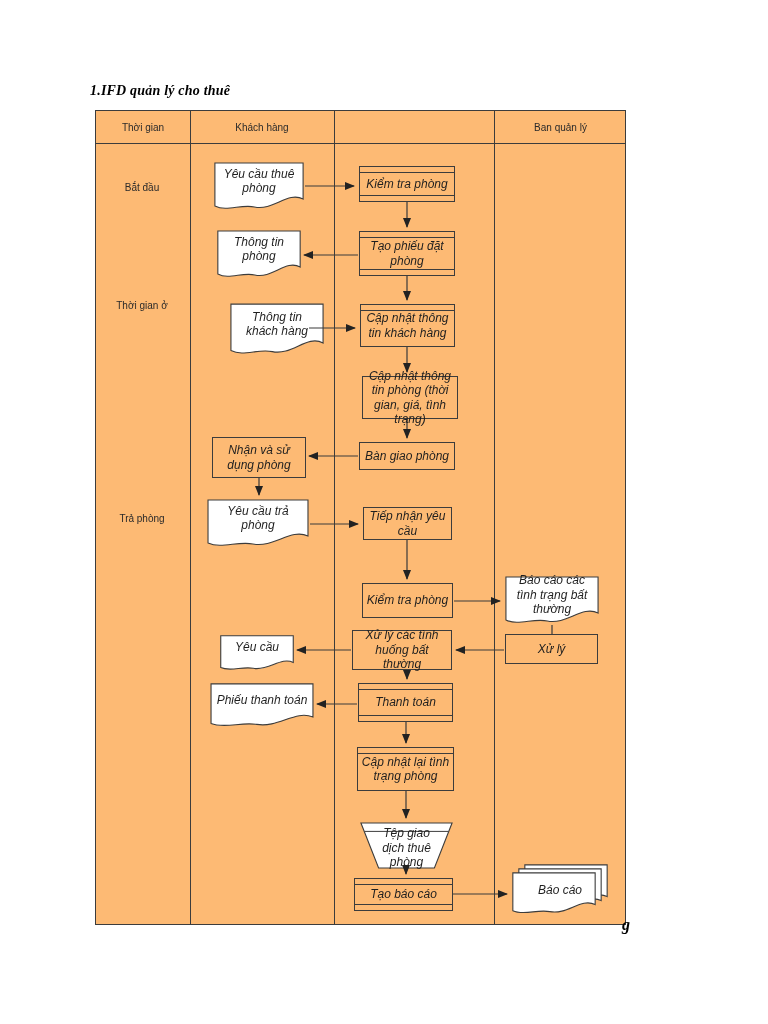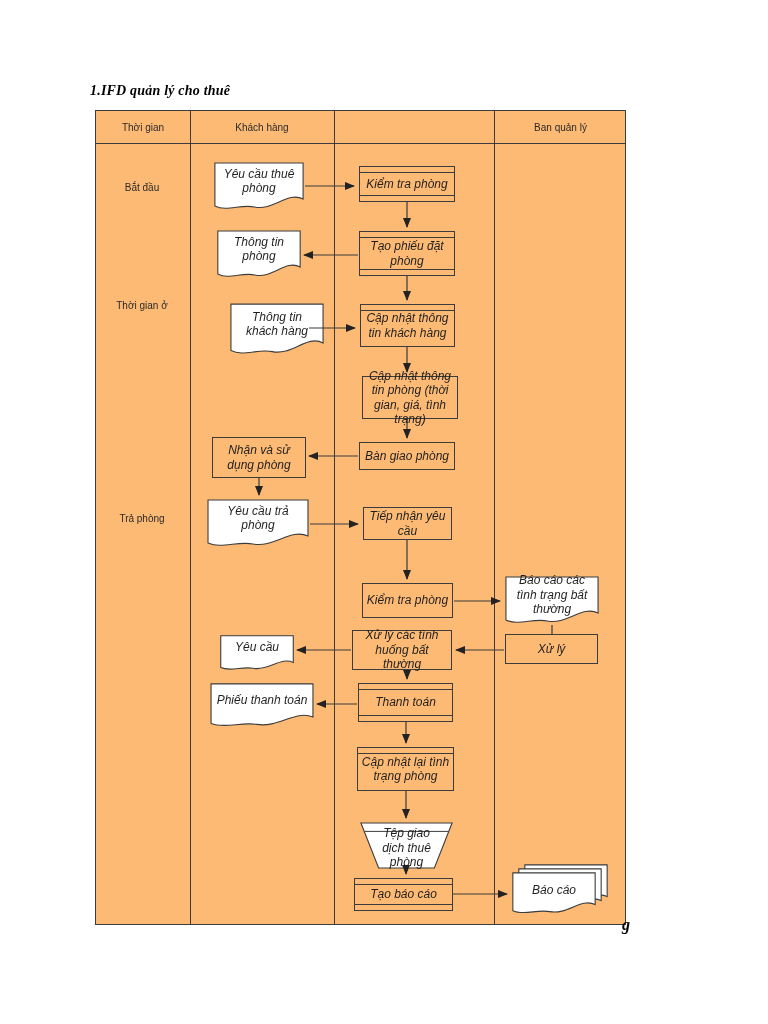--- a/index.html
+++ b/index.html
@@ -23,21 +23,21 @@
   .rect,.proc1,.proc2{border:1px solid #3c3c3c;background:#fdba74;padding:4px 3px;justify-content:center;}
   .proc1::before,.proc2::before{content:"";position:absolute;left:0;right:0;top:5px;border-top:1px solid #3c3c3c;}
   .proc2::after{content:"";position:absolute;left:0;right:0;bottom:5px;border-top:1px solid #3c3c3c;}
   .doc{padding:0 5px 12px;}
   .trap{padding:9px 14px 4px;}
   svg.shape{position:absolute;inset:0;width:100%;height:100%;overflow:visible;}
   svg.shape path{fill:#fff;stroke:#3c3c3c;stroke-width:1.1;}
   svg.shape line{fill:none;stroke:#3c3c3c;stroke-width:1;}
   .multidoc{padding:0;}
   .multidoc .layer{position:absolute;inset:auto;}
-  .multidoc .mlbl{position:absolute;left:0;top:8px;width:84px;height:36px;z-index:1;
+  .multidoc .mlbl{position:absolute;left:0;top:8px;width:96px;height:36px;z-index:1;
                   display:flex;align-items:center;justify-content:center;}
   .connectors{position:absolute;left:0;top:0;pointer-events:none;}
   .stray{position:absolute;left:622px;top:916px;font-family:"Liberation Serif",serif;
          font-weight:bold;font-style:italic;font-size:16px;color:#000;}
 </style>
 </head>
 <body>
 
 <div class="page">
 

